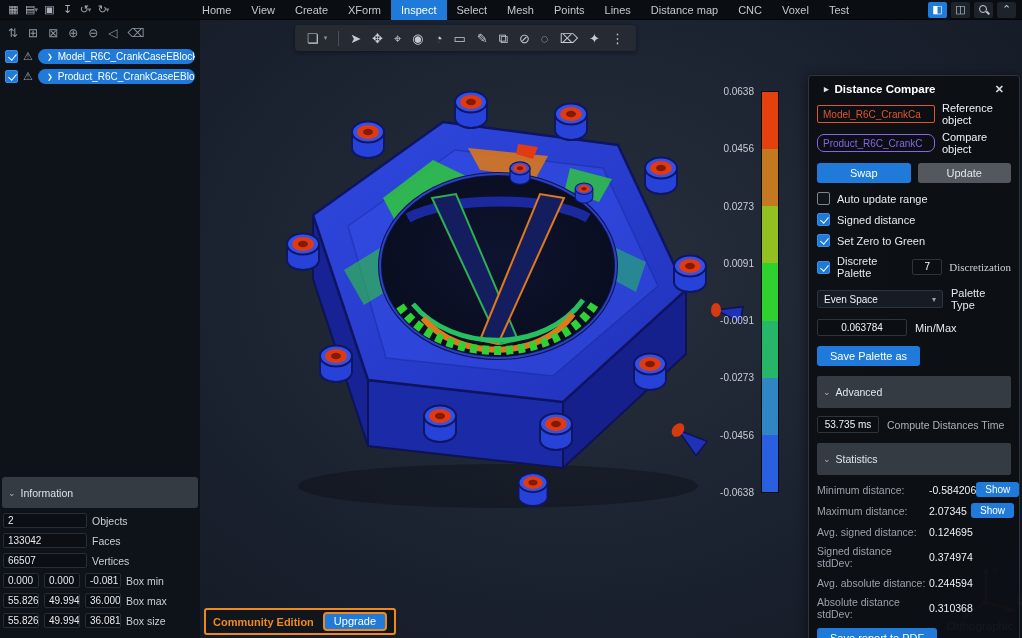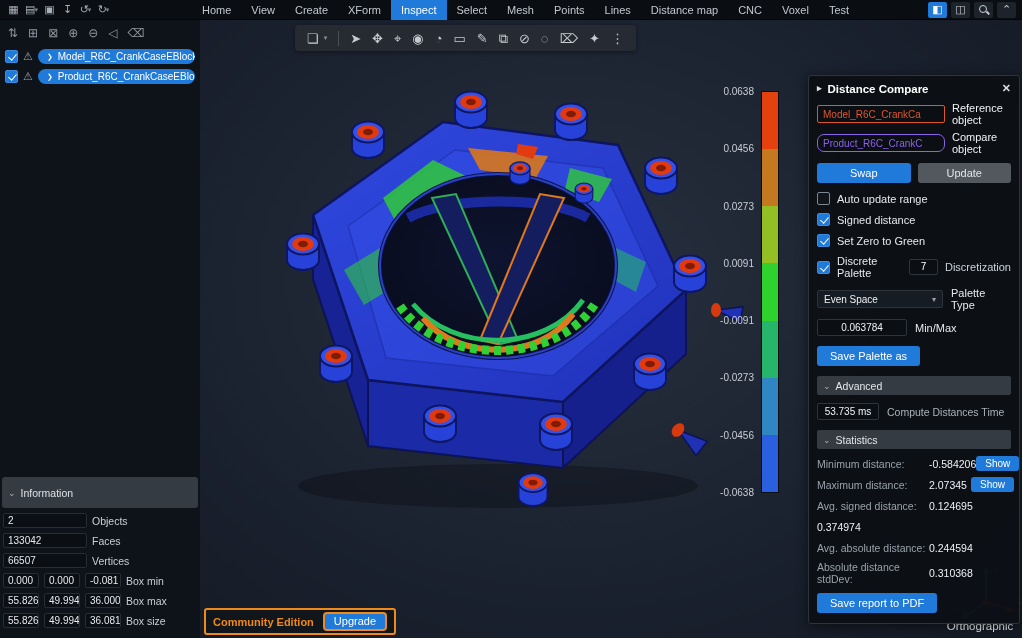--- a/index.html
+++ b/index.html
@@ -80,43 +80,43 @@
   #edition-badge{position:absolute;left:4px;bottom:3px;display:flex;align-items:center;gap:9px;
     border:2px solid #ef8a1a;border-radius:3px;background:#11161d;padding:2px 7px;z-index:6;}
   .edition-text{color:#ef8a1a;font-weight:bold;font-size:11px;}
   .upgrade-btn{background:#1f7ad9;border:2px solid #ef8a1a;border-radius:4px;color:#fff;font-size:11px;
     padding:0 9px;height:19px;line-height:15px;cursor:pointer;font-family:inherit;}
 
   
   #dc-panel{position:absolute;left:808px;top:75px;width:212px;background:rgba(12,16,21,.97);
     border:1px solid #2e343b;border-radius:3px;z-index:30;padding:6px 8px 10px;color:#e6e9ed;
     box-shadow:0 2px 12px rgba(0,0,0,.55);}
-  .dc-header{display:flex;gap:6px;font-size:11.5px;font-weight:bold;color:#fff;margin:1px 0 7px;}
+  .dc-header{display:flex;align-items:center;gap:6px;font-size:11.5px;font-weight:bold;color:#fff;margin:1px 7px 7px;}
   .dc-header::before{content:"▸";font-size:9px;color:#dfe3e8;}
   .dc-close{margin-left:auto;cursor:pointer;color:#d6dae0;font-size:11px;font-weight:bold;line-height:1;}
   .obj-row{display:flex;align-items:center;gap:7px;margin:5px 0;}
-  .obj-box{width:128px;height:18px;border:1px solid;border-radius:2px;background:#0b0f14;display:flex;
+  .obj-box{width:118px;height:18px;border:1px solid;border-radius:2px;background:#0b0f14;display:flex;
     align-items:center;padding:0 5px;font-size:10px;overflow:hidden;white-space:nowrap;flex:none;cursor:text;}
   .obj-label{font-size:11px;color:#eef1f4;}
   .btn{border:none;border-radius:3px;font-size:11px;cursor:pointer;font-family:inherit;height:20px;}
   .btn-blue{background:#1f7ad9;color:#fff;}
   .btn-gray{background:#53585e;color:#e2e5e9;}
   .btn-row{display:flex;gap:7px;margin:8px 0 9px;}
   .btn-row .btn{width:97px;}
   .cb-row{display:flex;align-items:center;gap:7px;margin:8px 0;font-size:11px;color:#e6e9ed;}
   .num-box{width:34px;height:16px;background:#0b0f14;border:1px solid #2e343b;border-radius:2px;color:#fff;
     font-size:10px;text-align:center;line-height:14px;cursor:text;}
-  .dim-label{color:#cdd2d8;}
+  .dim-label{color:#cdd2d8;font-family:Liberation Serif, serif;}
   .dd{width:126px;height:18px;background:#161c24;border:1px solid #2e343b;border-radius:2px;display:flex;
     align-items:center;padding:0 6px;font-size:10px;color:#eef1f4;cursor:pointer;flex:none;}
   .dd::after{content:"▾";margin-left:auto;font-size:8px;color:#9aa2ab;}
   .input-box{width:90px;height:17px;background:#0b0f14;border:1px solid #2e343b;border-radius:2px;
     color:#eef1f4;font-size:10px;display:flex;align-items:center;justify-content:center;cursor:text;flex:none;}
   .row{display:flex;align-items:center;gap:8px;margin:8px 0;font-size:11px;}
-  .section-hdr{background:#343b43;border-radius:2px;height:19px;display:flex;align-items:center;gap:5px;
+  .section-hdr{background:#343b43;border-radius:2px;height:32px;display:flex;align-items:center;gap:5px;
     padding:0 6px;font-size:10.5px;color:#e2e6ea;margin:10px 0 7px;cursor:pointer;}
   .section-hdr::before{content:"⌄";font-size:9px;color:#aab1b8;line-height:8px;}
   .stat-row{display:flex;align-items:center;margin:6px 0;font-size:10.5px;min-height:15px;}
   .stat-label{width:112px;color:#99a1aa;flex:none;}
   .stat-value{flex:1;color:#eef1f4;}
   .stat-show-col{width:40px;text-align:right;flex:none;}
   .show-btn{background:#1f7ad9;color:#fff;border:none;border-radius:3px;font-size:10px;padding:2px 9px;
     cursor:pointer;font-family:inherit;}
   .wide-btn{padding:0 13px;margin-top:2px;}
 </style>
@@ -454,20 +454,21 @@
         </span>
       </div>
         <div class="stat-row">
         <span class="stat-label">Avg. signed distance:</span>
         <span class="stat-value">0.124695</span>
         <span class="stat-show-col">
           
         </span>
       </div>
         <div class="stat-row">
+        <span class="stat-label">Signed distance stdDev:</span>
         <span class="stat-value">0.374974</span>
         <span class="stat-show-col">
           
         </span>
       </div>
         <div class="stat-row">
         <span class="stat-label">Avg. absolute distance:</span>
         <span class="stat-value">0.244594</span>
         <span class="stat-show-col">
           

